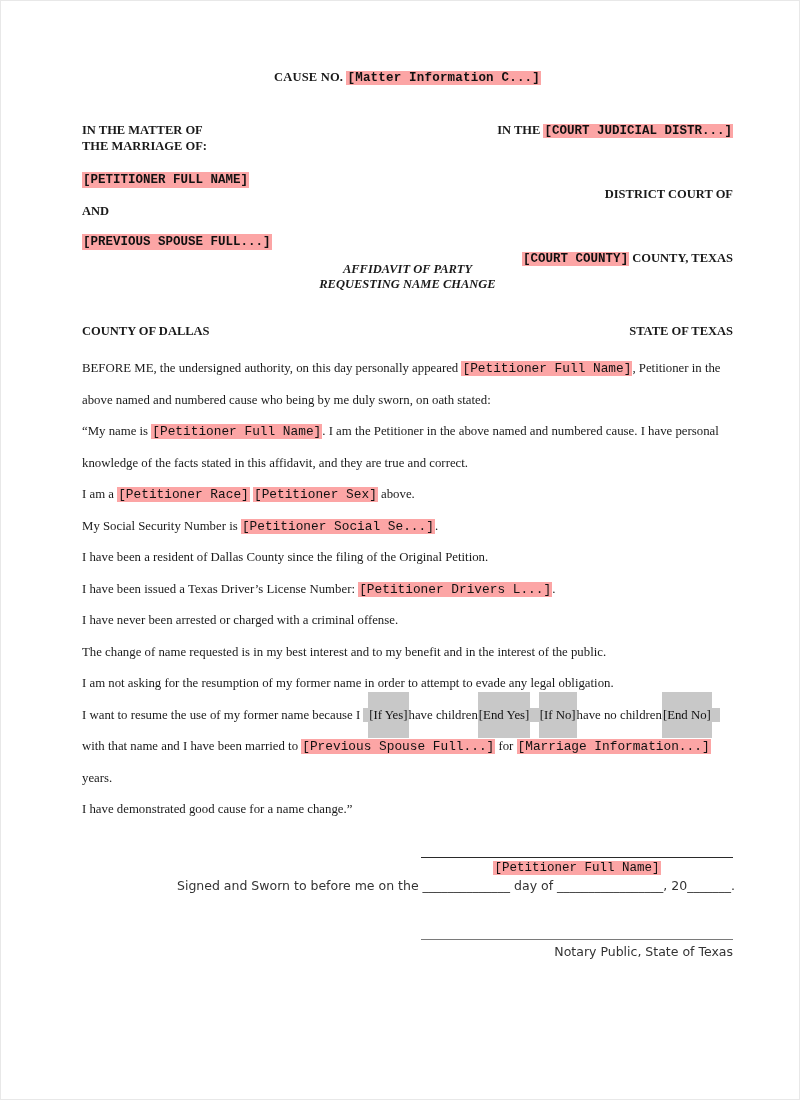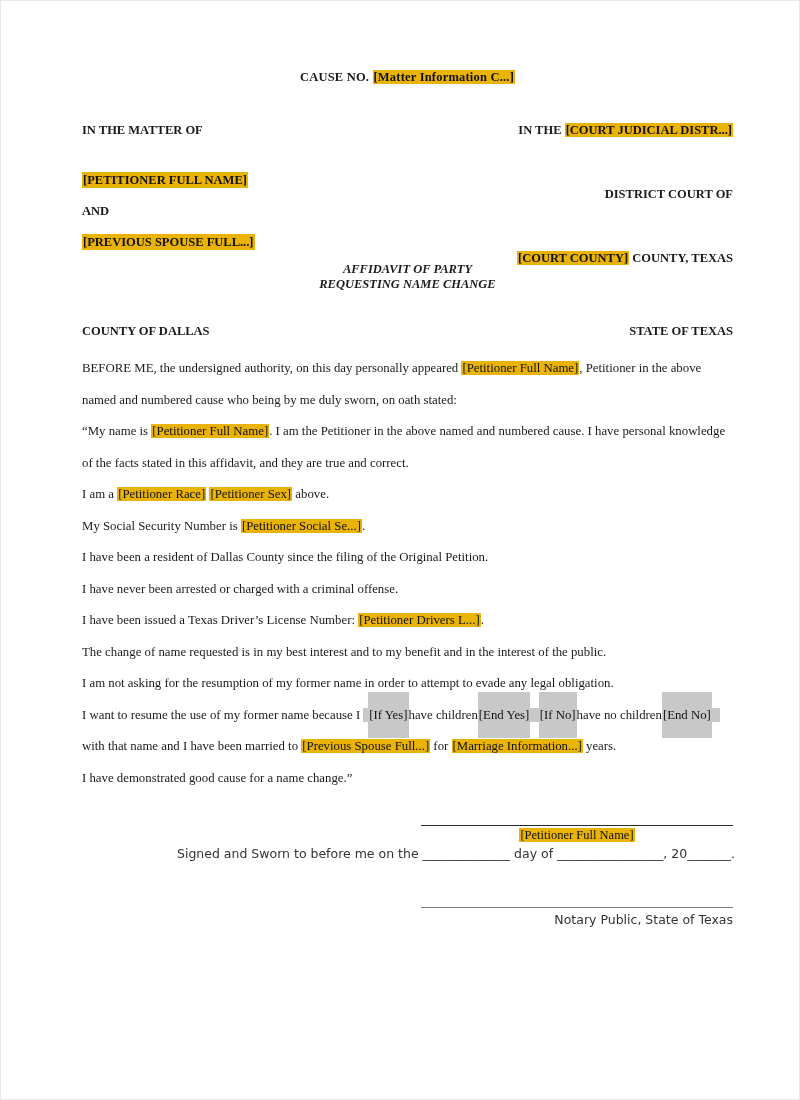--- a/index.html
+++ b/index.html
@@ -26,23 +26,24 @@
   }
   .content {
     position: absolute;
     left: 81px;
     top: 0;
     width: 651px;
   }
 
   
   .hl {
-    background: #eab308;
+    background: #fca5a5;
     color: #111;
     padding: 0 1px;
+    font-family: Liberation Mono, monospace;
   }
   .gray {
     background: #c8c8c8;
     color: #111;
     padding: 16px 1px;
   }
   .grayspace {
     background: #c8c8c8;
     color: transparent;
     padding: 0 1px;
@@ -164,20 +165,23 @@
     </div>
 
     <div class="caption" style="height:140px;">
       <div class="cap-row" style="position:absolute; top:0; left:0; right:0;">
         <span class="cap-left">IN THE MATTER OF</span>
         <span class="cap-right">
           <span>IN THE</span>
           <span class="hl">[COURT JUDICIAL DISTR...]</span>
         </span>
       </div>
+      <div class="cap-row" style="position:absolute; top:16px; left:0; right:0;">
+        <span class="cap-left">THE MARRIAGE OF:</span>
+      </div>
       <div class="cap-row" style="position:absolute; top:50px; left:0; right:0;">
         <span class="cap-left hl">[PETITIONER FULL NAME]</span>
       </div>
       <div class="cap-row" style="position:absolute; top:64px; left:0; right:0;">
         <span class="cap-right">DISTRICT COURT OF</span>
       </div>
       <div class="cap-row" style="position:absolute; top:81px; left:0; right:0;">
         <span class="cap-left">AND</span>
       </div>
       <div class="cap-row" style="position:absolute; top:112px; left:0; right:0;">
@@ -214,25 +218,25 @@
       <p class="body-p">
         <span>I am a </span><span class="hl">[Petitioner Race]</span><span> </span><span class="hl">[Petitioner Sex]</span><span> above.</span>
       </p>
 
       <p class="body-p">
         <span>My Social Security Number is </span><span class="hl">[Petitioner Social Se...]</span><span>.</span>
       </p>
 
       <p class="body-p">I have been a resident of Dallas County since the filing of the Original Petition.</p>
 
+      <p class="body-p">
+        <span>I have been issued a Texas Driver’s License Number: </span><span class="hl">[Petitioner Drivers L...]</span><span>.</span>
+      </p>
+
       <p class="body-p">I have never been arrested or charged with a criminal offense.</p>
-
-      <p class="body-p">
-        <span>I have been issued a Texas Driver’s License Number: </span><span class="hl">[Petitioner Drivers L...]</span><span>.</span>
-      </p>
 
       <p class="body-p">The change of name requested is in my best interest and to my benefit and in the interest of the public.</p>
 
 
       <p class="body-p">I am not asking for the resumption of my former name in order to attempt to evade any legal obligation.</p>
 
       <p class="body-p">
         <span>I want to resume the use of my former name because I </span><span class="bluetick">&nbsp;</span><span class="gray">[If Yes]</span><span>have children</span><span class="gray">[End Yes]</span><span class="grayspace">&nbsp;&nbsp;</span><span class="gray">[If No]</span><span>have no children</span><span class="gray">[End No]</span><span class="grayspace">&nbsp;&nbsp;</span><span> with that name and I have been married to </span><span class="hl">[Previous Spouse Full...]</span><span> for </span><span class="hl">[Marriage Information...]</span><span> years.</span>
       </p>
 

